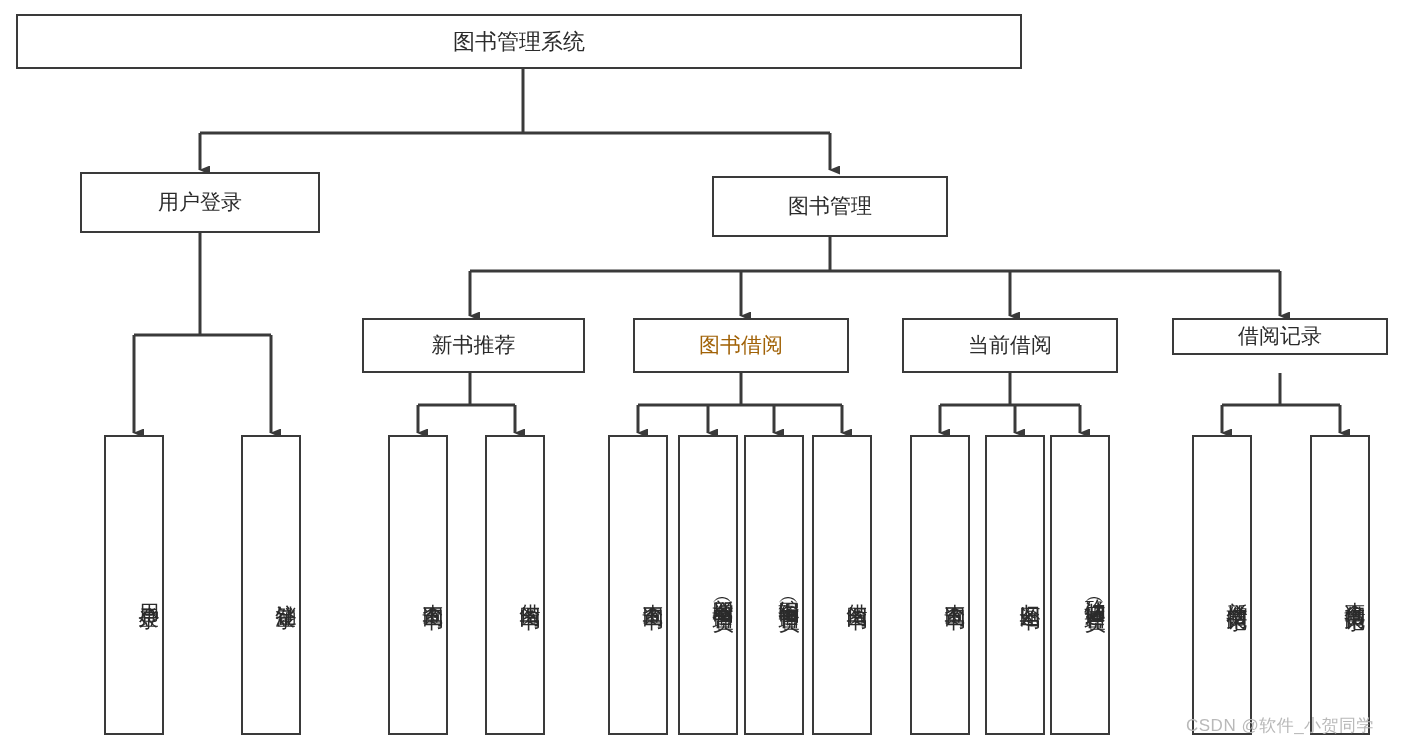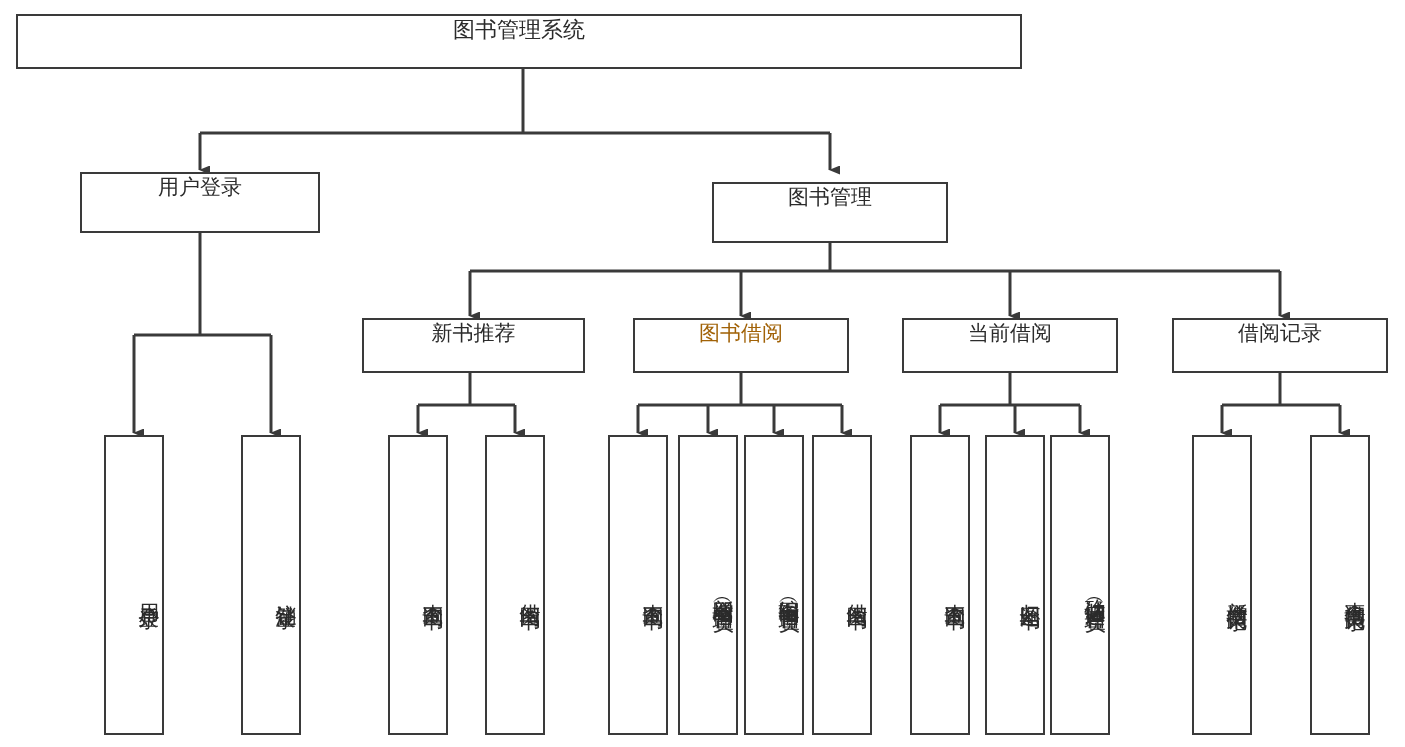--- a/index.html
+++ b/index.html
@@ -25,21 +25,21 @@
     width: 1405px;
     height: 747px;
     pointer-events: none;
   }
   .node {
     position: absolute;
     box-sizing: border-box;
     background: #ffffff;
     border: 2px solid #3a3a3a;
     display: flex;
-    align-items: flex-start;
+    align-items: center;
     justify-content: center;
     color: #2b2b2b;
     line-height: 1.25;
   }
   .node.root {
     font-size: 22px;
   }
   .node.level2 {
     font-size: 21px;
   }
@@ -116,33 +116,33 @@
       </g>
   </svg>
 
   <div id="nodes">
       <div class="node root" style="left: 16px; top: 14px; width: 1006px; height: 55px; border-color: rgb(58, 58, 58); background: rgb(255, 255, 255); color: rgb(43, 43, 43);">
         <span>图书管理系统</span>
       </div>
       <div class="node level2" style="left: 80px; top: 172px; width: 240px; height: 61px; border-color: rgb(58, 58, 58); background: rgb(255, 255, 255); color: rgb(43, 43, 43);">
         <span>用户登录</span>
       </div>
-      <div class="node level2" style="left: 712px; top: 182px; width: 236px; height: 61px; border-color: rgb(58, 58, 58); background: rgb(255, 255, 255); color: rgb(43, 43, 43);">
+      <div class="node level2" style="left: 712px; top: 176px; width: 236px; height: 61px; border-color: rgb(58, 58, 58); background: rgb(255, 255, 255); color: rgb(43, 43, 43);">
         <span>图书管理</span>
       </div>
       <div class="node level3 level2" style="left: 362px; top: 318px; width: 223px; height: 55px; border-color: rgb(58, 58, 58); background: rgb(255, 255, 255); color: rgb(43, 43, 43);">
         <span>新书推荐</span>
       </div>
       <div class="node level3 level2" style="left: 633px; top: 318px; width: 216px; height: 55px; border-color: rgb(58, 58, 58); background: rgb(255, 255, 255); color: #a16207;">
         <span>图书借阅</span>
       </div>
       <div class="node level3 level2" style="left: 902px; top: 318px; width: 216px; height: 55px; border-color: rgb(58, 58, 58); background: rgb(255, 255, 255); color: rgb(43, 43, 43);">
         <span>当前借阅</span>
       </div>
-      <div class="node level3 level2" style="left: 1172px; top: 318px; width: 216px; height: 55px; border-color: rgb(58, 58, 58); background: rgb(255, 255, 255); color: rgb(43, 43, 43);">
+      <div class="node level3 level2" style="left: 1172px; top: 318px; width: 216px; height: 37px; border-color: rgb(58, 58, 58); background: rgb(255, 255, 255); color: rgb(43, 43, 43);">
         <span>借阅记录</span>
       </div>
       <div class="node leaf" style="left: 104px; top: 435px; width: 60px; height: 300px; border-color: rgb(58, 58, 58); background: rgb(255, 255, 255); color: rgb(43, 43, 43);">
         <span class="vtext">用户登录</span>
       </div>
       <div class="node leaf" style="left: 241px; top: 435px; width: 60px; height: 300px; border-color: rgb(58, 58, 58); background: rgb(255, 255, 255); color: rgb(43, 43, 43);">
         <span class="vtext">注销登录</span>
       </div>
       <div class="node leaf" style="left: 388px; top: 435px; width: 60px; height: 300px; border-color: rgb(58, 58, 58); background: rgb(255, 255, 255); color: rgb(43, 43, 43);">
         <span class="vtext">查询图书</span>
@@ -172,14 +172,15 @@
         <span class="vtext">确认归还（管理员）</span>
       </div>
       <div class="node leaf" style="left: 1192px; top: 435px; width: 60px; height: 300px; border-color: rgb(58, 58, 58); background: rgb(255, 255, 255); color: rgb(43, 43, 43);">
         <span class="vtext">新增借阅记录</span>
       </div>
       <div class="node leaf" style="left: 1310px; top: 435px; width: 60px; height: 300px; border-color: rgb(58, 58, 58); background: rgb(255, 255, 255); color: rgb(43, 43, 43);">
         <span class="vtext">查询借阅记录</span>
       </div>
     </div>
 
+  <div class="watermark">CSDN @软件_小贺同学</div>
 
 </div>
 
 </body></html>

